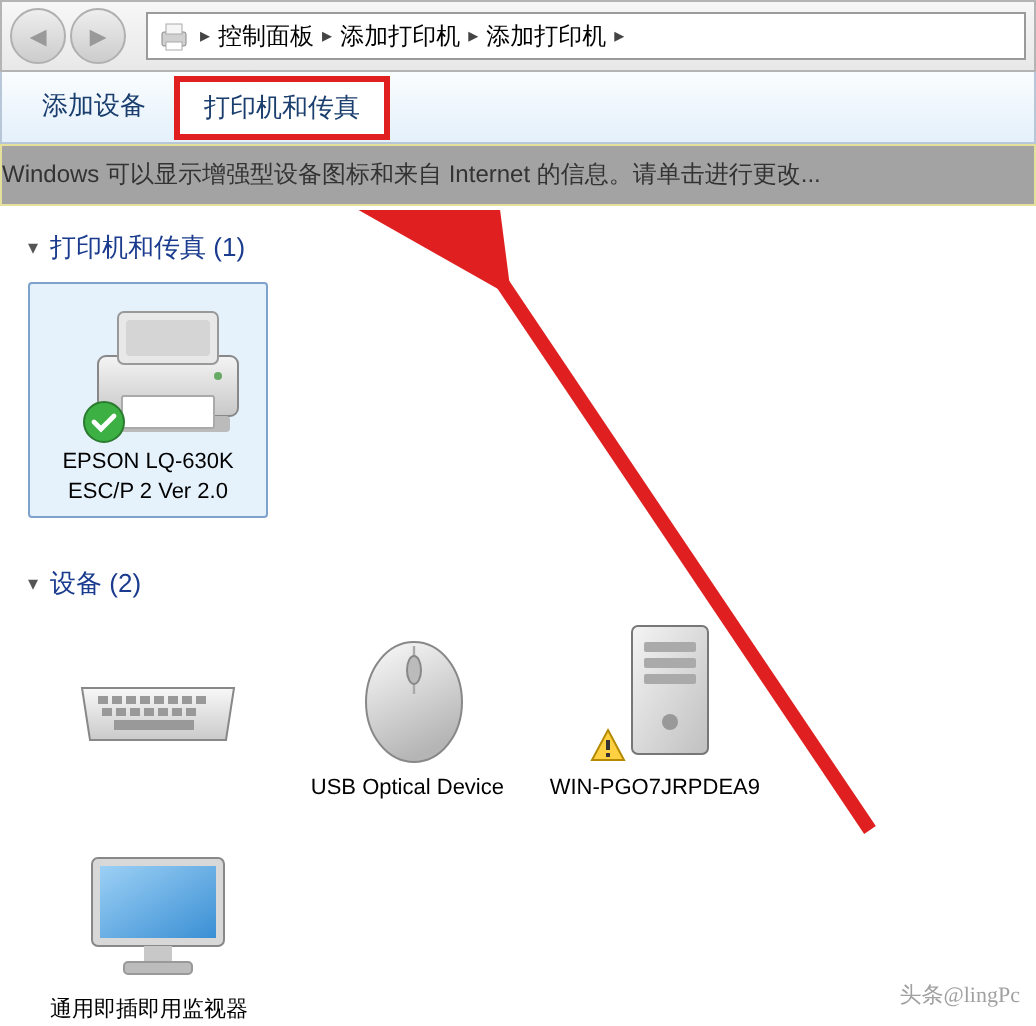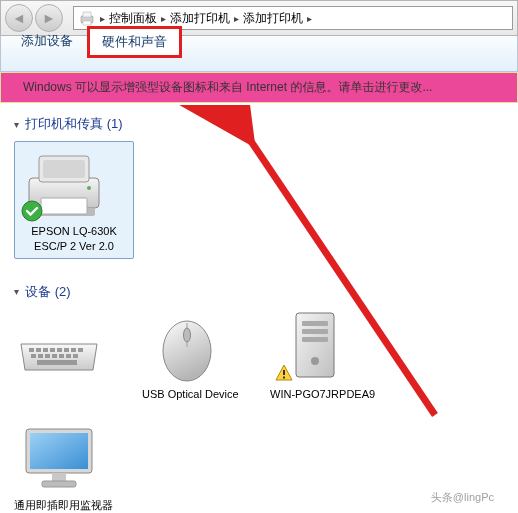--- a/index.html
+++ b/index.html
@@ -10,46 +10,46 @@
 .nav-btn-group { display: flex; align-items: center; gap: 2px; }
 .nav-circle { width: 28px; height: 28px; border-radius: 50%; background: linear-gradient(#eeeeee, #cccccc); border: 1px solid #b0b0b0; display: flex; align-items: center; justify-content: center; }
 .nav-arrow { font-size: 14px; color: #999; }
 .addr-bar { flex: 1; height: 24px; border: 1px solid #9a9a9a; background: #fff; display: flex; align-items: center; padding: 0 4px; margin-left: 8px; }
 .addr-icon { width: 18px; font-size: 14px; }
 .breadcrumb { display: flex; align-items: center; font-size: 12px; }
 .bc-sep { margin: 0 4px; color: #444; font-size: 10px; }
 .bc-item { color: #000; text-align: center; }
 
 
-.toolbar { height: 36px; background: linear-gradient(#fafdfe, #e4f0fb); border: 1px solid #b8c7d8; border-top: none; display: flex; align-items: flex-end; padding: 13px 6px; }
+.toolbar { height: 36px; background: linear-gradient(#fafdfe, #e4f0fb); border: 1px solid #b8c7d8; border-top: none; display: flex; align-items: center; padding: 0 6px; }
 .toolbar-btn { padding: 6px 14px; font-size: 13px; color: #1a3e6e; cursor: pointer; border-bottom: 2px solid transparent; }
 .toolbar-btn.highlight { border: 3px solid #e02020; padding: 4px 12px; background: #fff; }
 
 
-.info-bar { background: #ec4899; border: 1px solid #e5e19a; padding: 6px 22px; font-size: 12px; color: #333; }
+.info-bar { background: #a3a3a3; border: 1px solid #e5e19a; padding: 6px 0; font-size: 12px; color: #333; }
 
 
 .content { padding: 12px 14px; }
 .group-header { display: flex; align-items: center; font-size: 13px; color: #1a3b8e; margin-bottom: 8px; cursor: pointer; }
 .group-caret { font-size: 10px; margin-right: 6px; color: #555; }
 
 .items-row { display: flex; gap: 18px; flex-wrap: wrap; margin-bottom: 24px; }
-.device-item { width: 110px; display: flex; flex-direction: column; align-items: flex-start; cursor: pointer; }
+.device-item { width: 110px; display: flex; flex-direction: column; align-items: flex-end; cursor: pointer; }
 .device-item.selected { border: 1px solid #7da2ce; background: #e5f1fb; padding: 4px; border-radius: 2px; width: 120px; }
 .device-icon-box { width: 90px; height: 74px; display: flex; align-items: center; justify-content: center; position: relative; }
 .device-label { font-size: 11px; text-align: center; line-height: 1.35; margin-top: 4px; color: #000; word-break: break-word; }
 
 
 svg { display: block; }
 
 
 .anno-arrow { position: absolute; left: 75px; top: 105px; width: 380px; height: 330px; pointer-events: none; z-index: 50; }
 
 
-.watermark { position: absolute; right: 24px; bottom: 8px; font-size: 11px; color: rgba(120,120,120,0.7); }
+.watermark { position: absolute; right: 8px; bottom: 8px; font-size: 11px; color: rgba(120,120,120,0.7); font-family: Liberation Serif, serif; }
 </style>
 </head>
 <body>
 
 <div class="nav-bar">
   <div class="nav-btn-group">
     <div class="nav-circle">
         <span class="nav-arrow">◄</span>
       </div>
     <div class="nav-circle">
@@ -71,21 +71,21 @@
       <span class="bc-item">添加打印机</span>
       <span class="bc-sep">▸</span>
       <span class="bc-item">添加打印机</span>
       <span class="bc-sep">▸</span>
     </div>
   </div>
 </div>
 
 <div class="toolbar">
   <div class="toolbar-btn">添加设备</div>
-  <div class="toolbar-btn highlight">硬件和声音</div>
+  <div class="toolbar-btn highlight">打印机和传真</div>
 </div>
 
 <div class="info-bar">Windows 可以显示增强型设备图标和来自 Internet 的信息。请单击进行更改...</div>
 
 <div class="content">
 
   <div class="group-header">
     <span class="group-caret">▾</span>
     <span>打印机和传真 (1)</span>
   </div>

